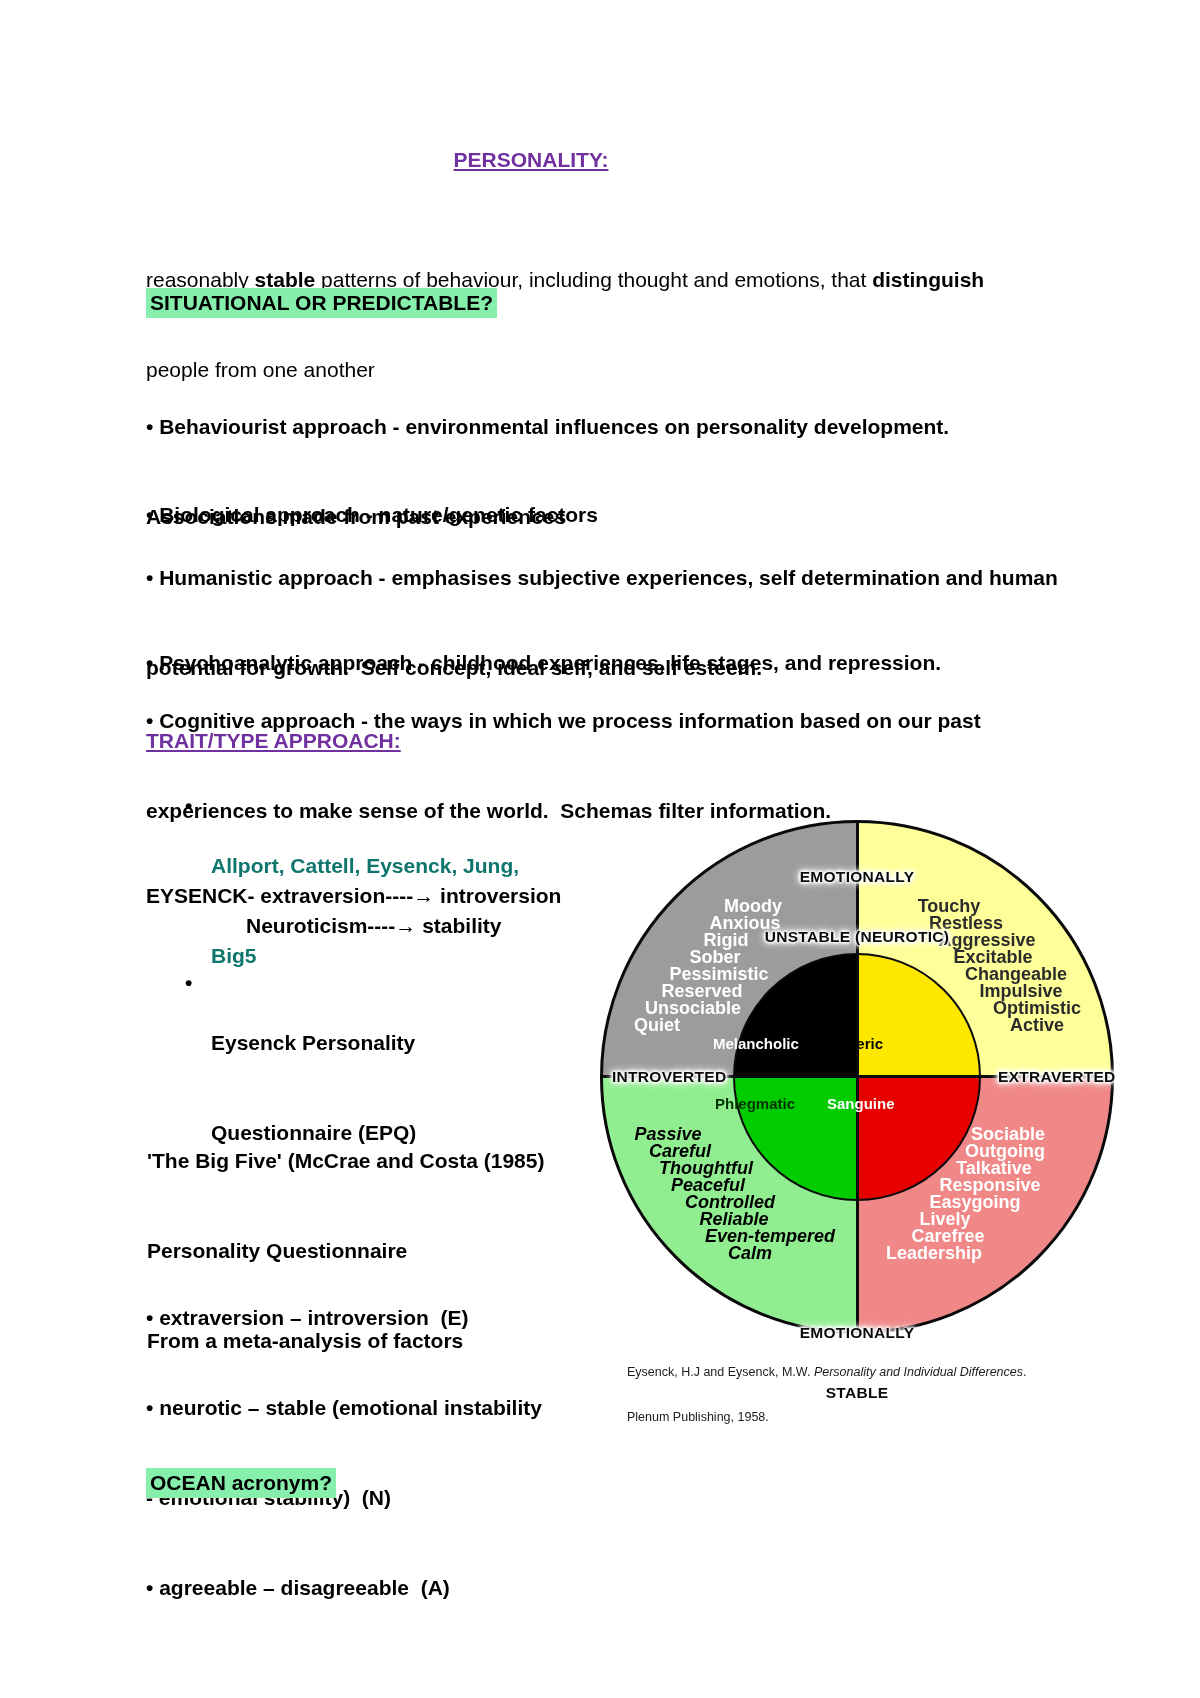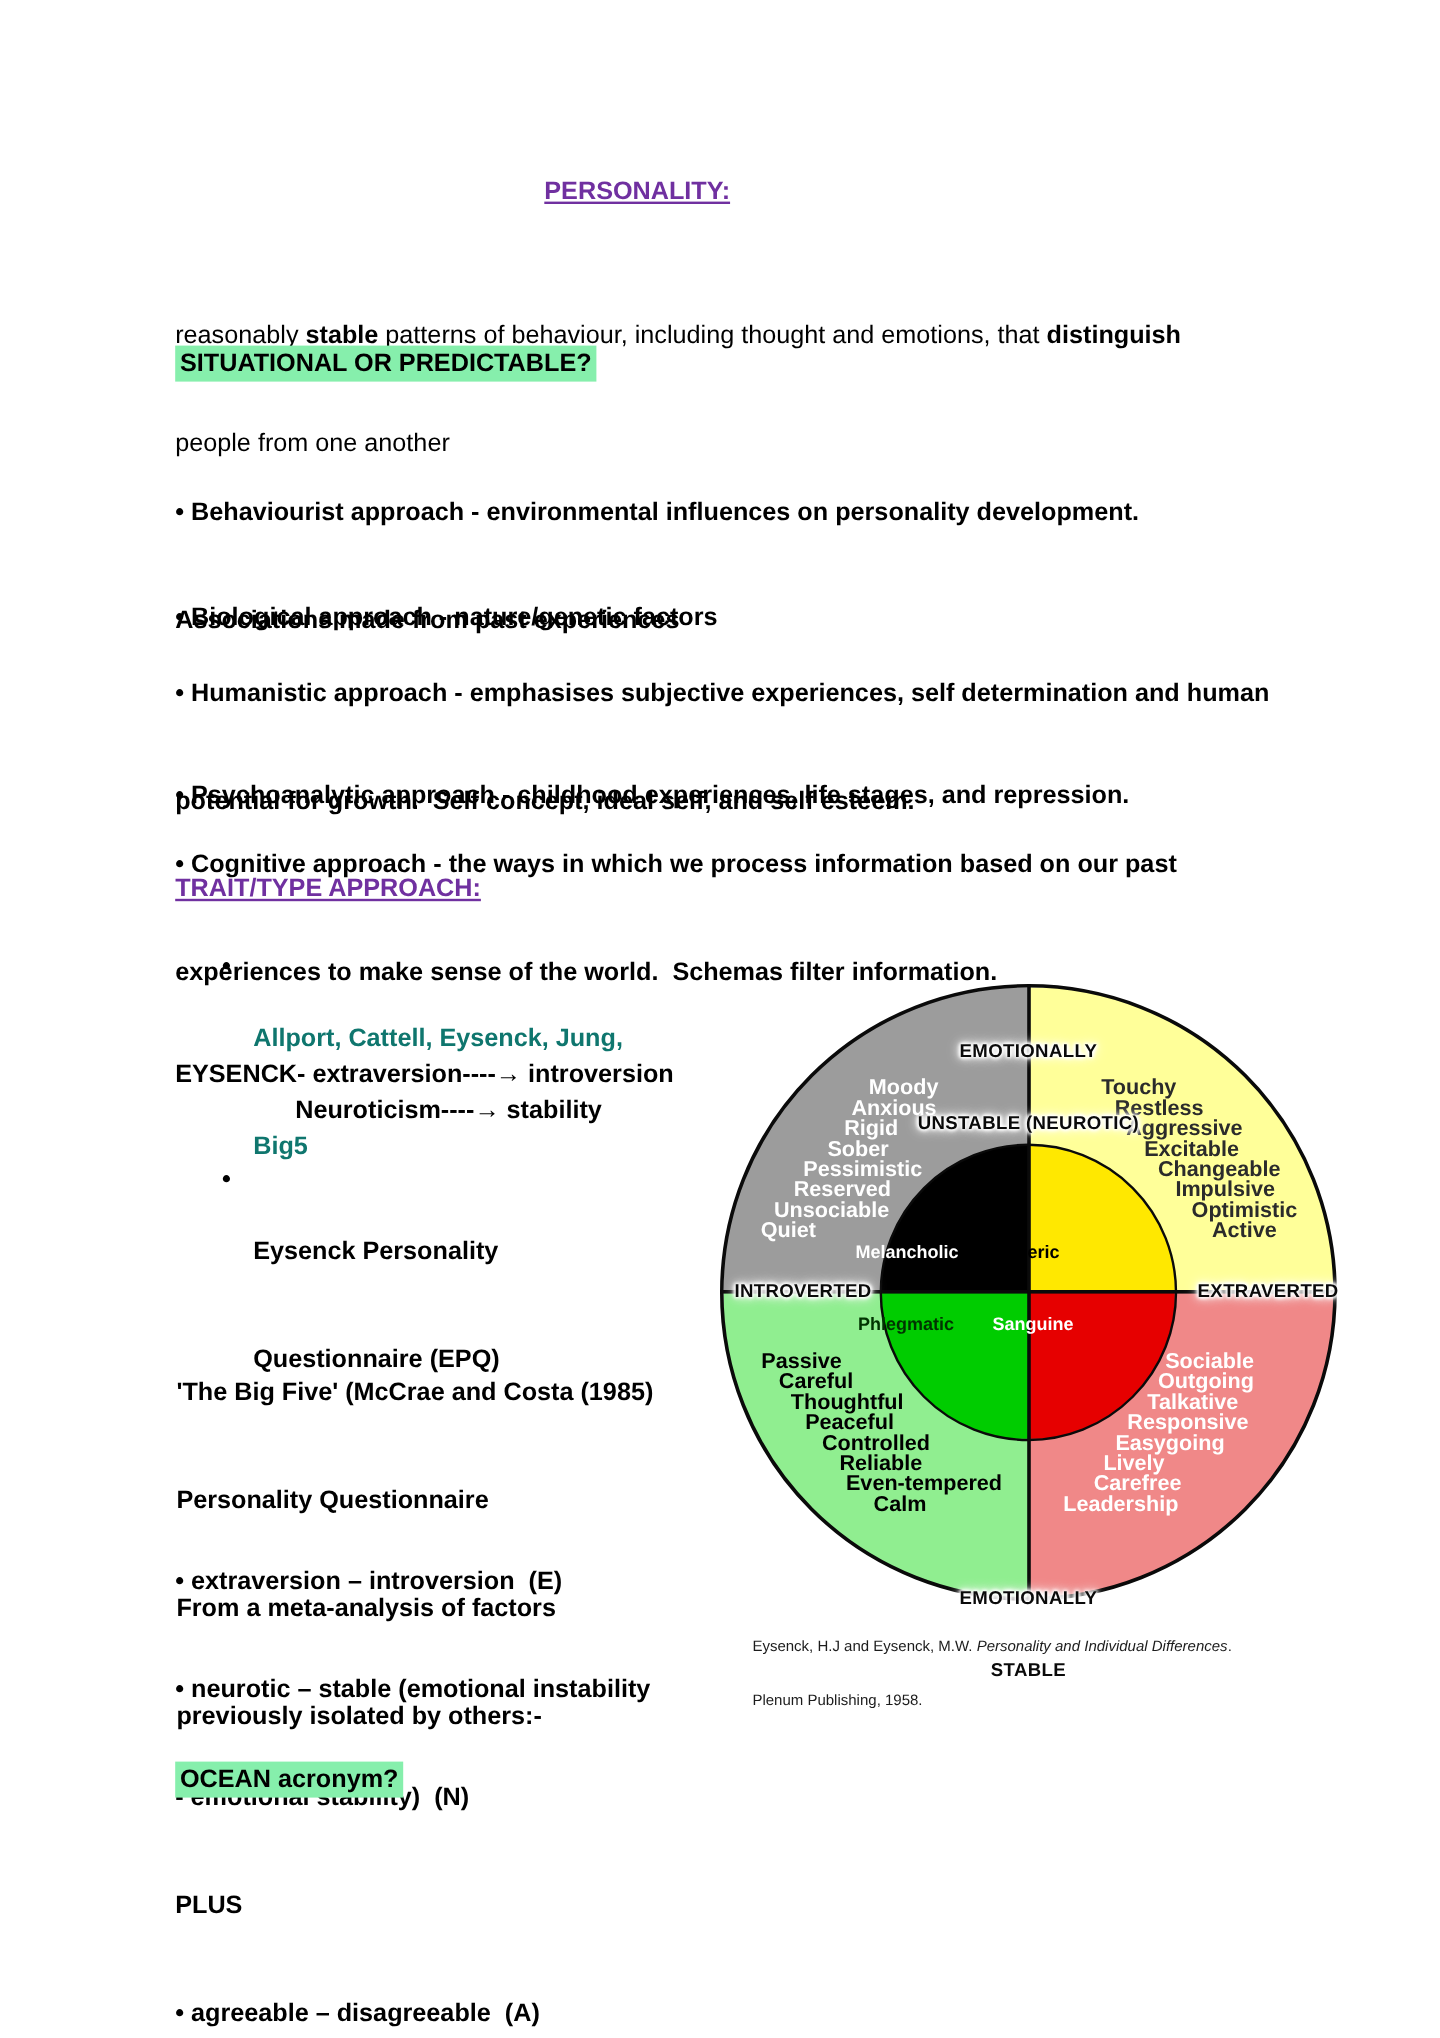--- a/index.html
+++ b/index.html
@@ -50,21 +50,21 @@
 
   .q-yellow{left:874px;top:898px;color:#2b2b2b;}
   .q-yellow div:nth-child(2){transform:translateX(17px);}
   .q-yellow div:nth-child(3){transform:translateX(38px);}
   .q-yellow div:nth-child(4){transform:translateX(44px);}
   .q-yellow div:nth-child(5){transform:translateX(67px);}
   .q-yellow div:nth-child(6){transform:translateX(72px);}
   .q-yellow div:nth-child(7){transform:translateX(88px);}
   .q-yellow div:nth-child(8){transform:translateX(88px);}
 
-  .q-green{left:593px;top:1126px;color:#000;}
+  .q-green{left:593px;top:1126px;color:#000;font-style:italic;}
   .q-green div:nth-child(2){transform:translateX(12px);}
   .q-green div:nth-child(3){transform:translateX(38px);}
   .q-green div:nth-child(4){transform:translateX(40px);}
   .q-green div:nth-child(5){transform:translateX(62px);}
   .q-green div:nth-child(6){transform:translateX(66px);}
   .q-green div:nth-child(7){transform:translateX(102px);}
   .q-green div:nth-child(8){transform:translateX(82px);}
 
   .q-pink{left:933px;top:1126px;color:#ffffff;}
   .q-pink div:nth-child(2){transform:translateX(-3px);}
@@ -127,28 +127,26 @@
 <div class="t" style="left:185px;top:968px;">•</div>
 <div class="t" style="left:211px;top:968px;">
   <div>Eysenck Personality</div>
   <div>Questionnaire (EPQ)</div>
 </div>
 
 <div class="t" style="left:147px;top:1086px;">
   <div>'The Big Five' (McCrae and Costa (1985)</div>
   <div>Personality Questionnaire</div>
   <div>From a meta-analysis of factors</div>
-  <div>previously isolated by others:-</div>
 </div>
 
 <div class="t" style="left:146px;top:1243px;">
   <div>• extraversion – introversion  (E)</div>
   <div>• neurotic – stable (emotional instability</div>
   <div>- emotional stability)  (N)</div>
-  <div>PLUS</div>
   <div>• agreeable – disagreeable  (A)</div>
   
   
 </div>
 
 <div class="t" style="left:146px;top:1468px;"><span class="hl">OCEAN acronym?</span></div>
 
 <div class="outer-circle"></div>
 <div class="inner-circle"></div>
 <div class="axline hline"></div>

